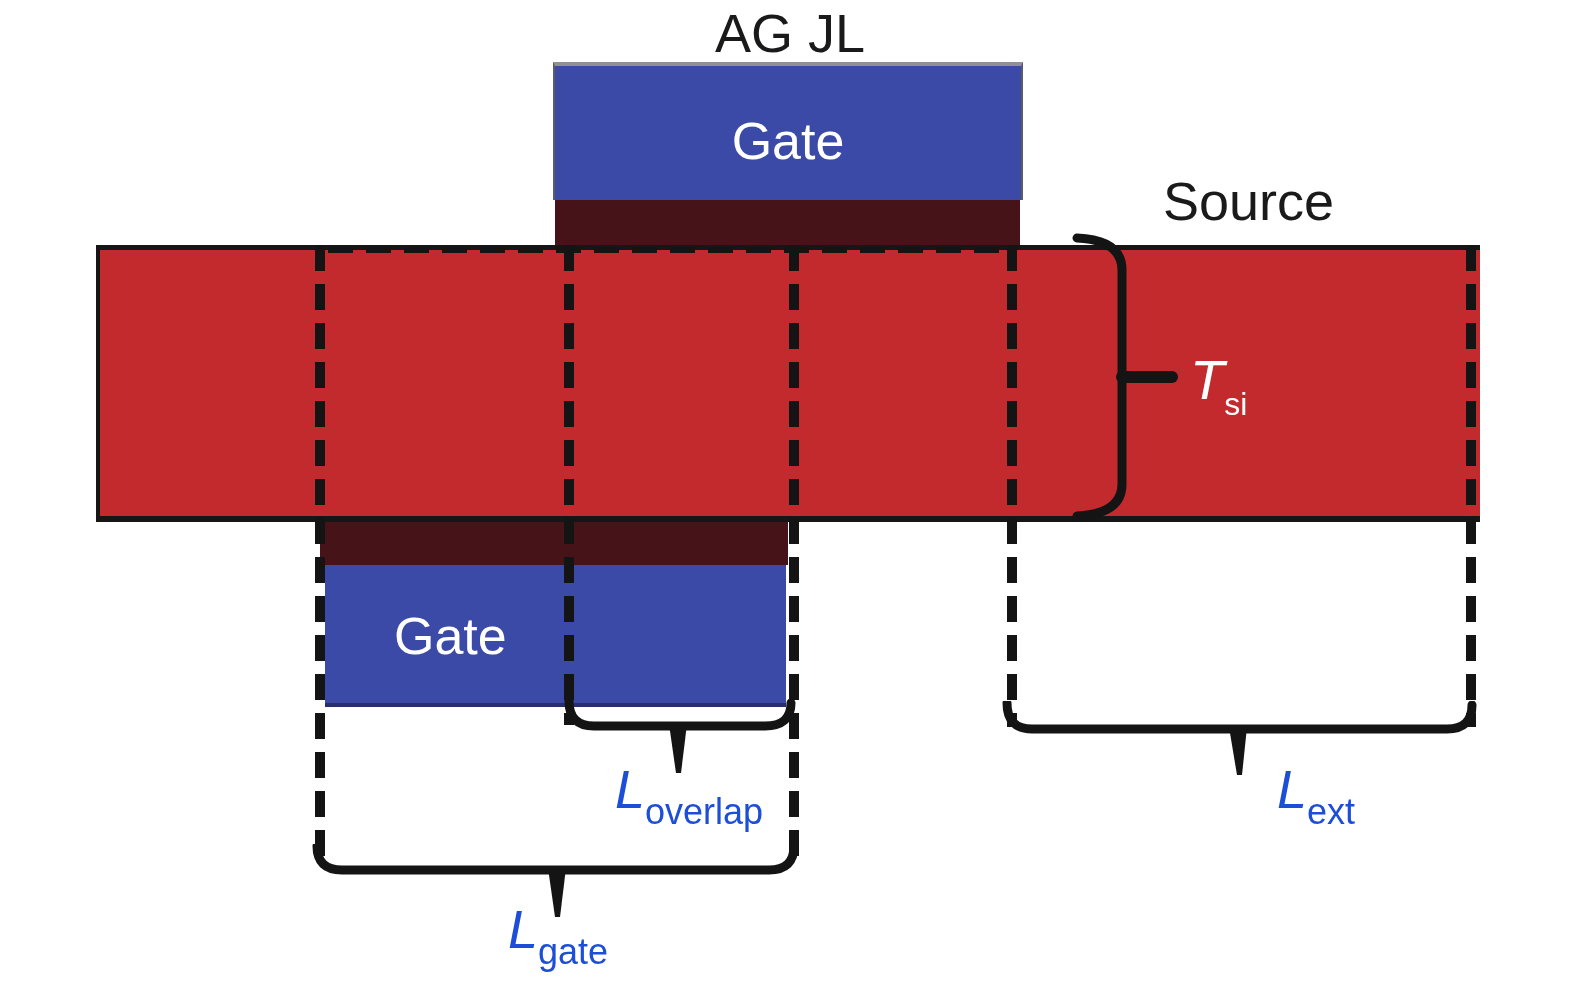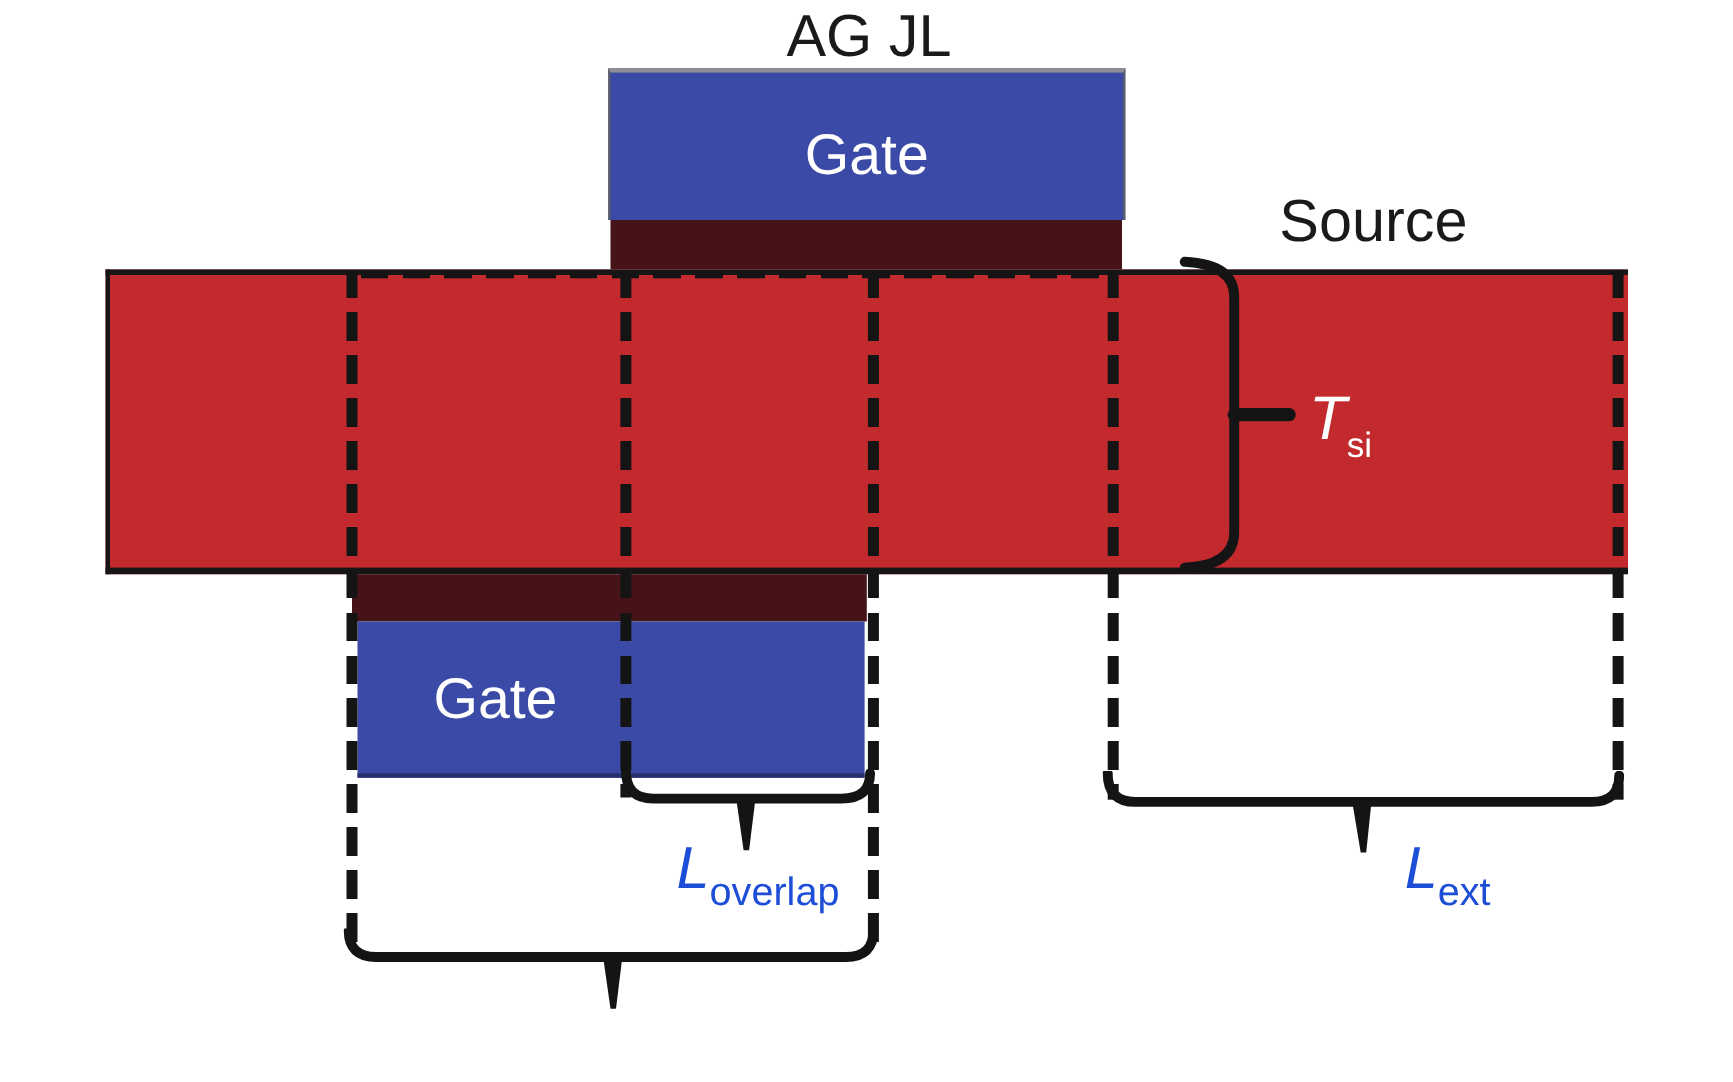--- a/index.html
+++ b/index.html
@@ -92,20 +92,23 @@
     <polygon points="105,25 123,25 117,74 112,74" fill="#141414"></polygon>
   </svg>
   <div class="abs dim-label" style="left:615px;top:762px;">
     <span class="dim-base">L</span><span class="dim-sub">overlap</span>
   </div>
 
   <svg class="abs" style="left:312px;top:844px;" width="487" height="78" viewBox="0 0 487 78">
     <path d="M5 2 Q5 26 30 26 L457 26 Q482 26 482 2" fill="none" stroke-width="9" stroke-linecap="round" stroke-linejoin="round" stroke="#141414"></path>
     <polygon points="236,24 254,24 248,73 243,73" fill="#141414"></polygon>
   </svg>
+  <div class="abs dim-label" style="left:508px;top:902px;">
+    <span class="dim-base">L</span><span class="dim-sub">gate</span>
+  </div>
 
   <svg class="abs" style="left:1002px;top:701px;" width="476" height="80" viewBox="0 0 476 80">
     <path d="M5 2 Q5 28 30 28 L445 28 Q470 28 470 4" fill="none" stroke-width="9" stroke-linecap="round" stroke-linejoin="round" stroke="#141414"></path>
     <polygon points="227,26 245,26 240,74 235,74" fill="#141414"></polygon>
   </svg>
   <div class="abs dim-label" style="left:1262px;top:762px;margin-left:15px;">
     <span class="dim-base">L</span><span class="dim-sub">ext</span>
   </div>
 
 </div>

